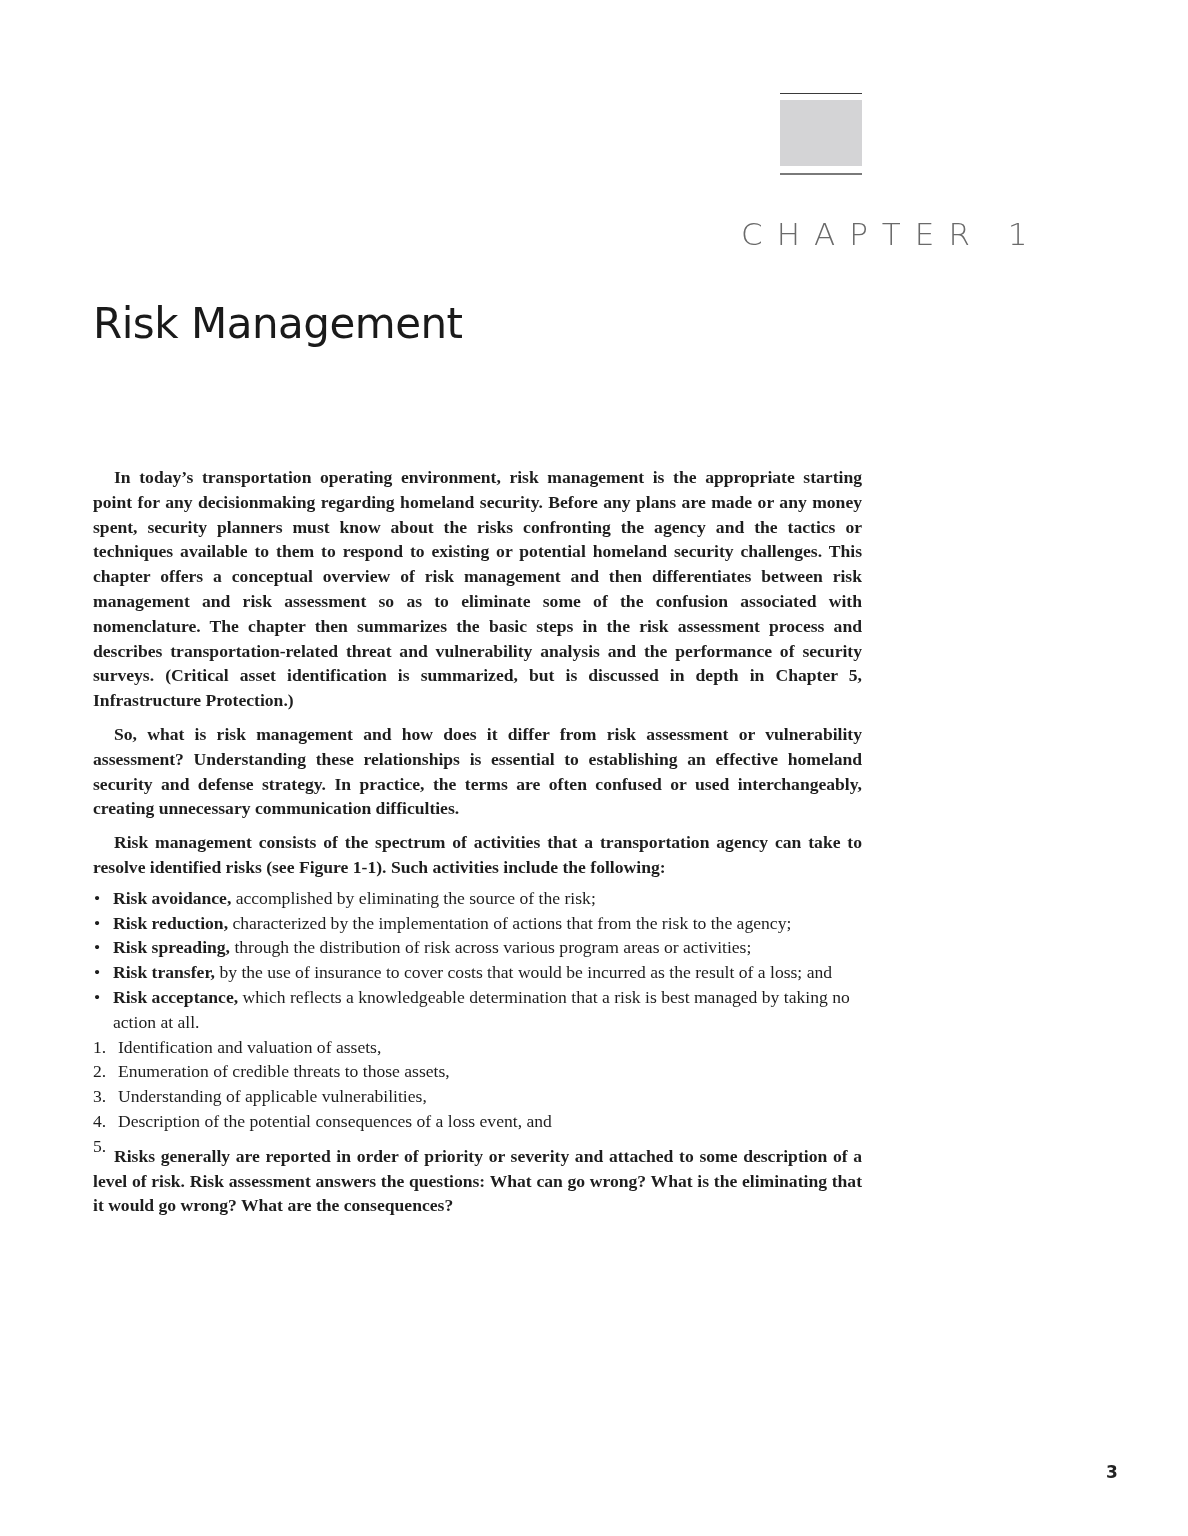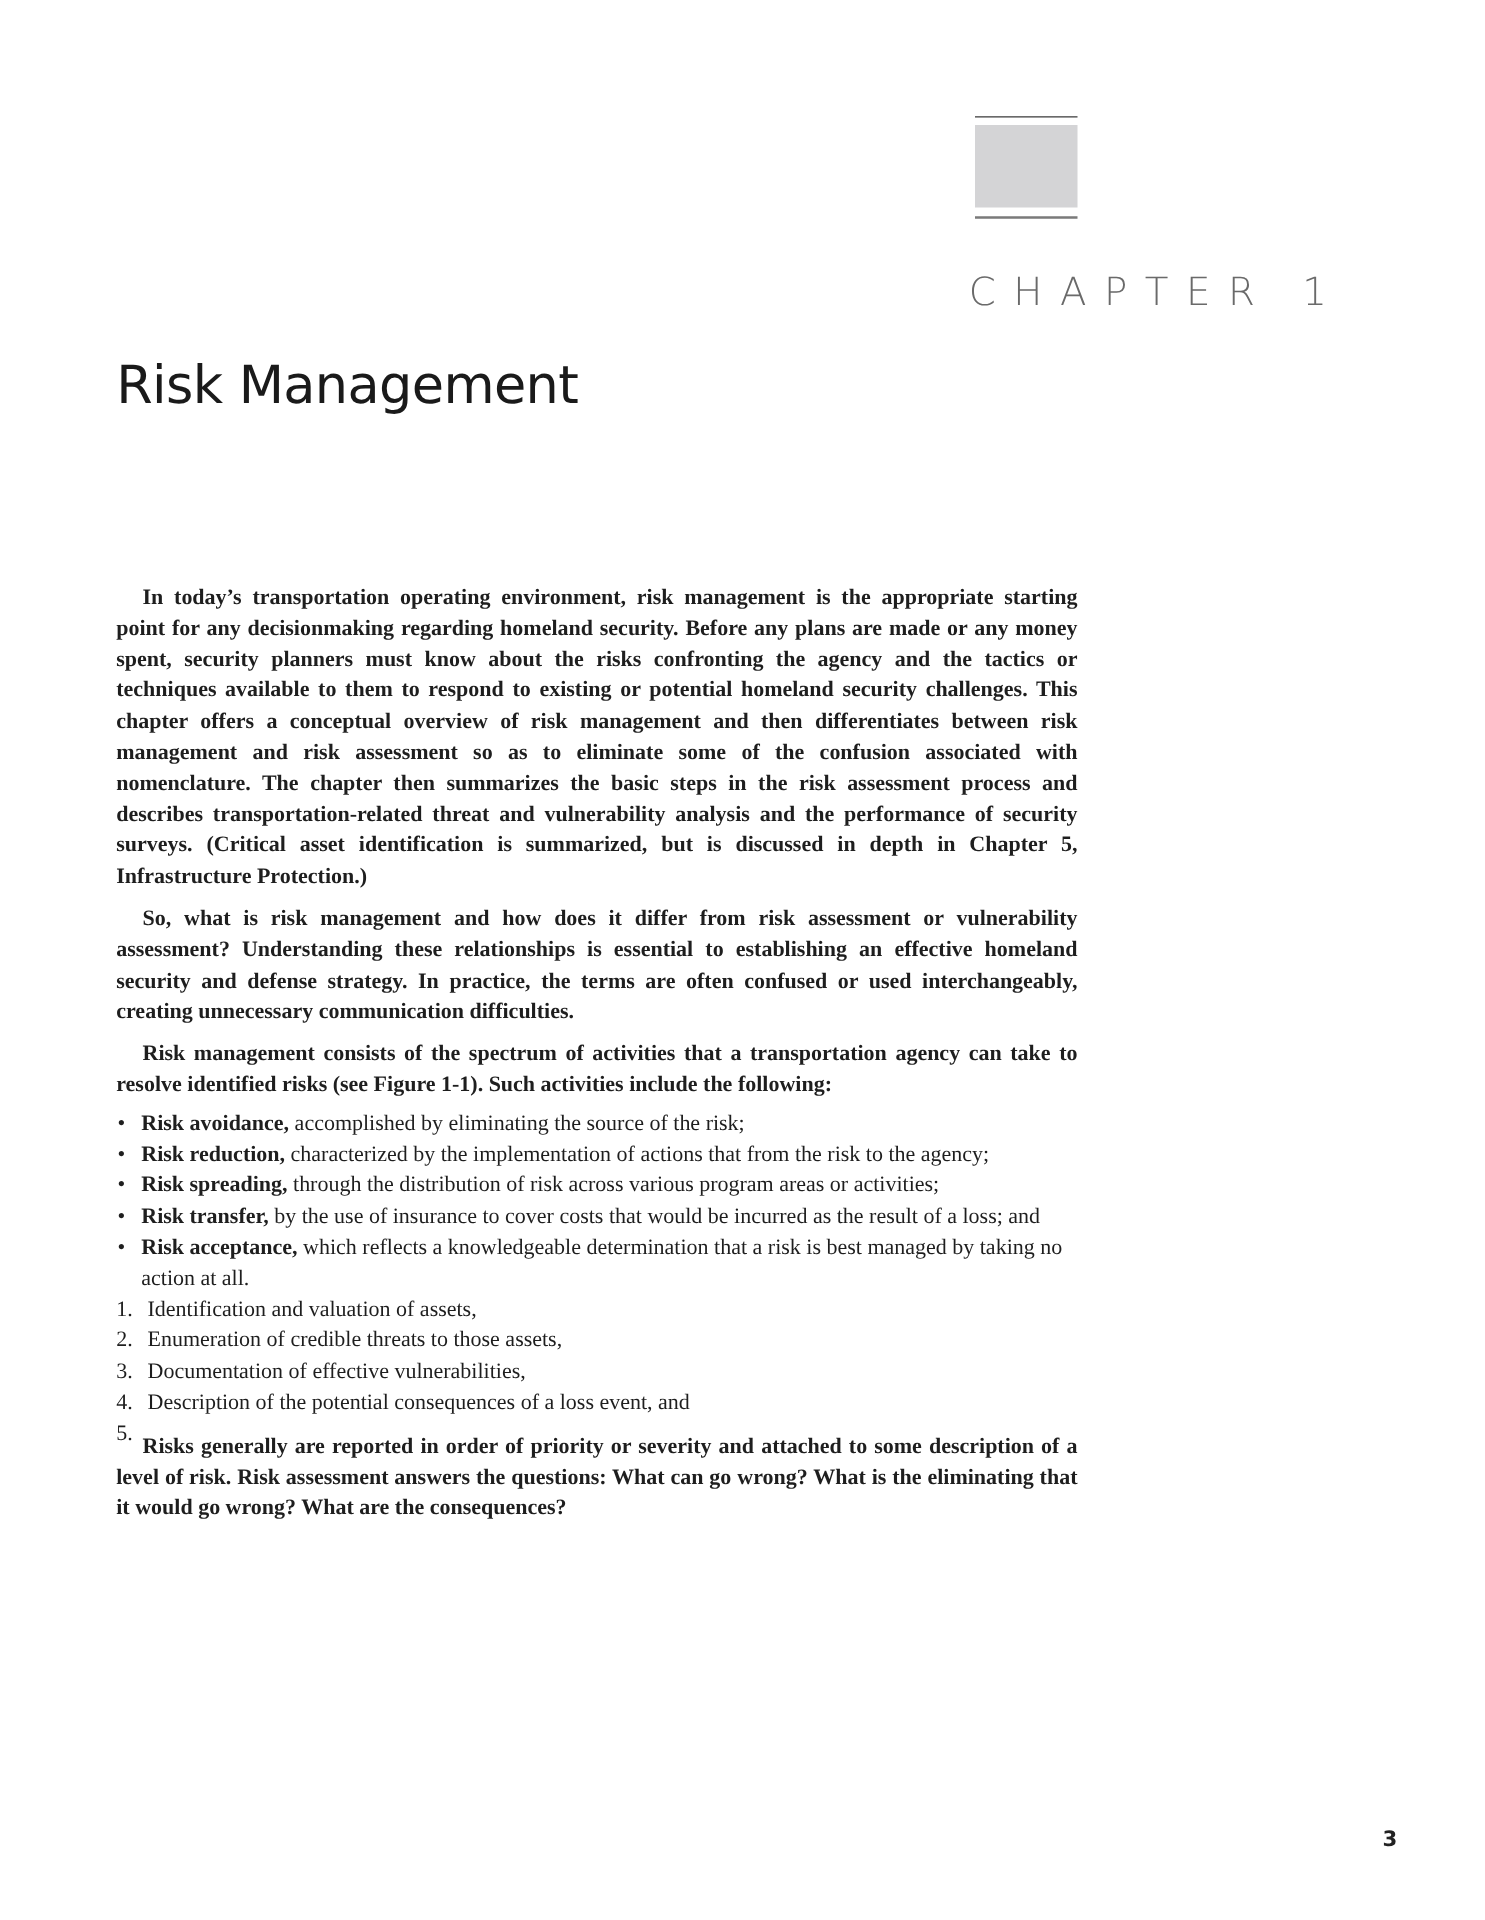--- a/index.html
+++ b/index.html
@@ -7,29 +7,29 @@
     width: 1188px; height: 1536px; position: relative; overflow: hidden;
     font-family: "Liberation Serif", "DejaVu Serif", serif;
     color: #1e1e1e;
   }
   .ornament { position: absolute; left: 780px; top: 93px; width: 82px; }
   .ornament .rule-top { height: 1px; background: #3a3a3a; }
   .ornament .box { margin-top: 6px; height: 66px; background: #d4d4d6; }
   .ornament .rule-bottom { margin-top: 7px; height: 2px; background: #7a7a7a; }
 
   .chapter-label {
-    position: absolute; left: 775px; top: 216px;
+    position: absolute; left: 741px; top: 216px;
     font-family: "DejaVu Sans", "Liberation Sans", sans-serif;
     font-weight: 300;
     font-size: 31px; letter-spacing: 14px; color: #6a6a6a;
     white-space: nowrap;
     text-align: center;
   }
   .chapter-title {
-    position: absolute; left: 93px; top: 284px; margin: 0;
+    position: absolute; left: 93px; top: 300px; margin: 0;
     font-family: "DejaVu Sans", "Liberation Sans", sans-serif;
     font-weight: normal; font-size: 42px; line-height: 47px; color: #1a1a1a;
     letter-spacing: -0.5px;
   }
   .body-text {
     position: absolute; left: 93px; top: 465px; width: 769px;
     font-size: 17.6px; line-height: 24.8px;
     text-align: justify;
   }
   .body-text p { margin: 0 0 9px 0; text-indent: 21px; font-weight: bold; }
@@ -73,21 +73,21 @@
     <li><span class="bullet">•</span><b>Risk reduction,</b><span> characterized by the implementation of actions that from the risk to the agency;</span></li>
     <li><span class="bullet">•</span><b>Risk spreading,</b><span> through the distribution of risk across various program areas or activities;</span></li>
     <li><span class="bullet">•</span><b>Risk transfer,</b><span> by the use of insurance to cover costs that would be incurred as the result of a loss; and</span></li>
     <li><span class="bullet">•</span><b>Risk acceptance,</b><span> which reflects a knowledgeable determination that a risk is best managed by taking no action at all.</span></li>
   </ul>
 
 
   <ol class="steps">
     <li><span class="num">1.</span><span>Identification and valuation of assets,</span></li>
     <li><span class="num">2.</span><span>Enumeration of credible threats to those assets,</span></li>
-    <li><span class="num">3.</span><span>Documentation of effective vulnerabilities,</span></li>
+    <li><span class="num">3.</span><span>Understanding of applicable vulnerabilities,</span></li>
     <li><span class="num">4.</span><span>Description of the potential consequences of a loss event, and</span></li>
     <li><span class="num">5.</span></li>
   </ol>
 
   <p>Risks generally are reported in order of priority or severity and attached to some description of a level of risk. Risk assessment answers the questions: What can go wrong? What is the eliminating that it would go wrong? What are the consequences?</p>
 </div>
 
 <div class="page-number">3</div>
 
 </body></html>

